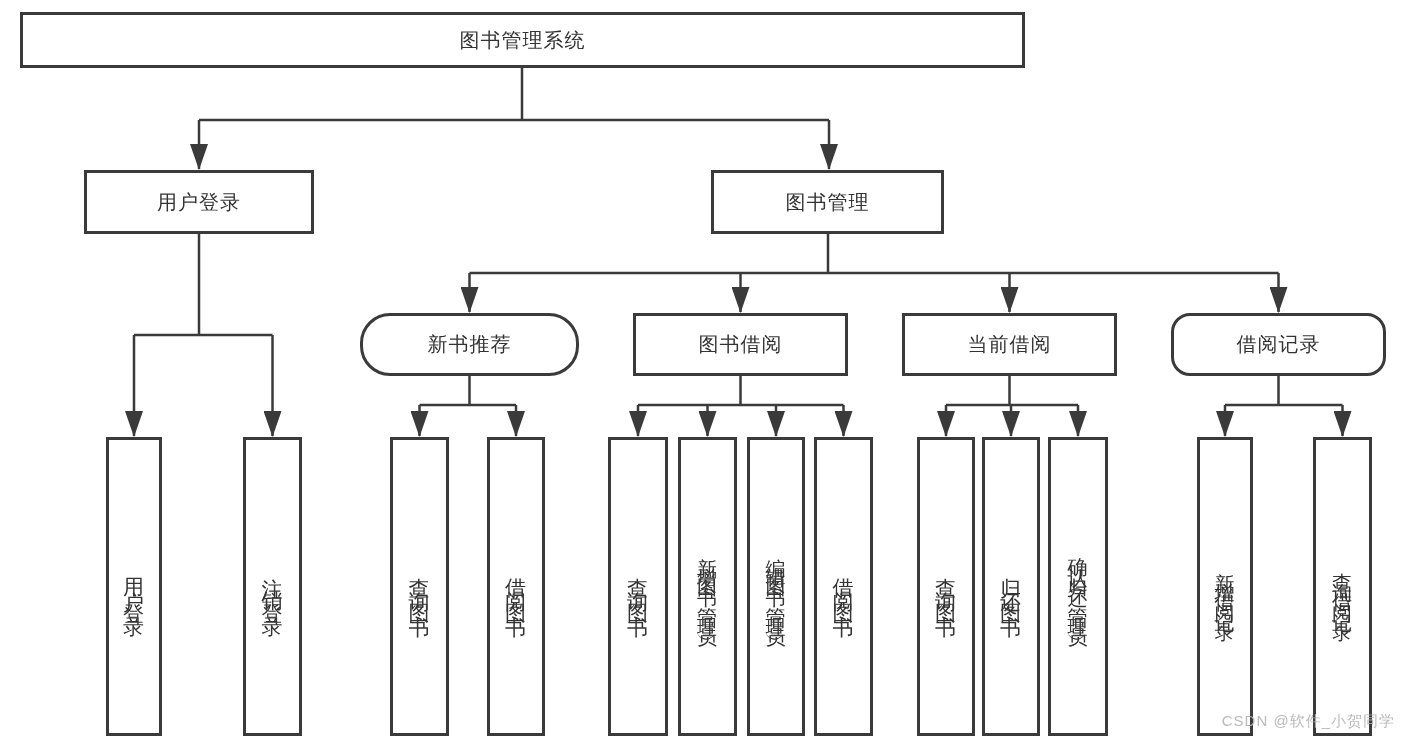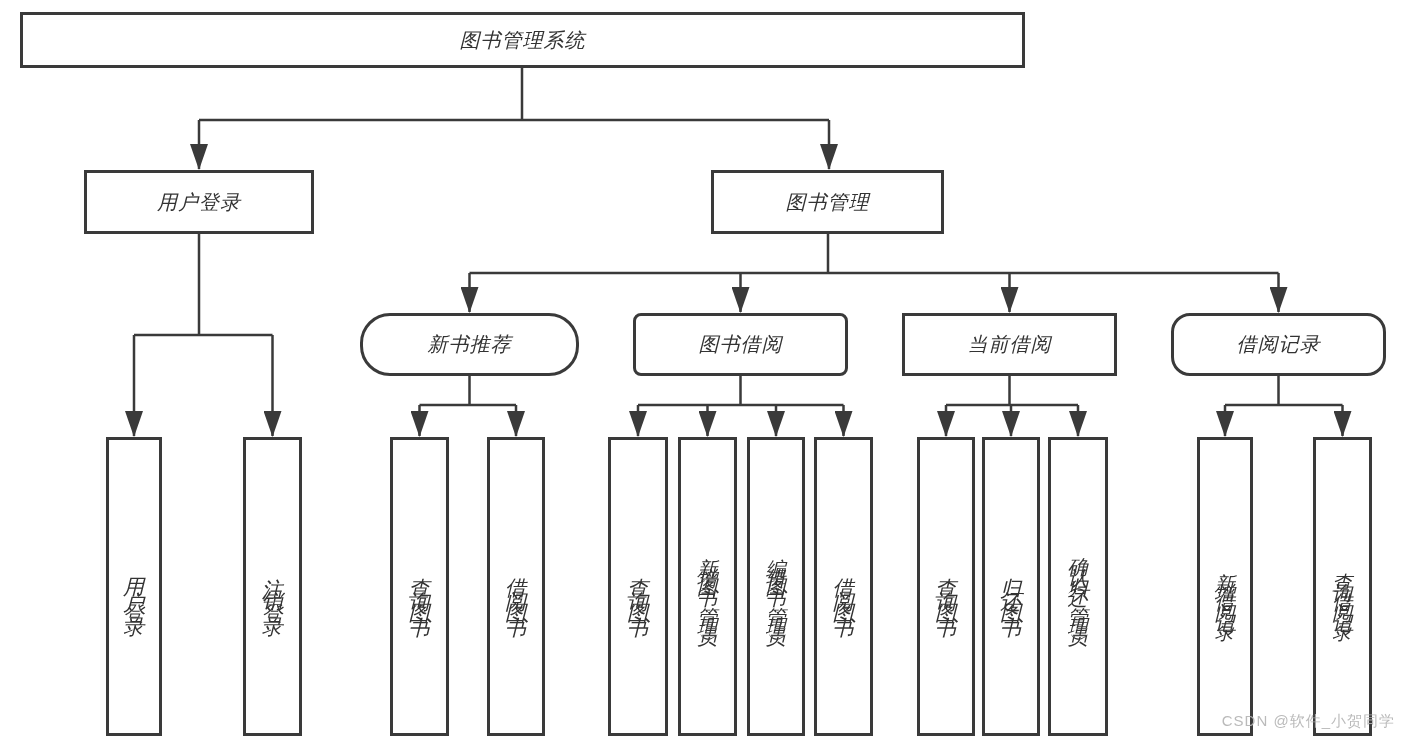--- a/index.html
+++ b/index.html
@@ -26,21 +26,20 @@
   }
   .node {
     position: absolute;
     background: var(--bg);
     border: 3px solid var(--line);
     display: flex;
     align-items: center;
     justify-content: center;
     color: var(--text);
     z-index: 1;
-    font-style: italic;
   }
   .hnode {
     font-size: 20px;
     letter-spacing: 1px;
     white-space: nowrap;
   }
   .vnode span {
     writing-mode: vertical-rl;
     text-orientation: mixed;
     line-height: 1;
@@ -111,21 +110,21 @@
       <path d="M1342.5 405 V436" marker-end="url(#arrowhead)"></path>
     </g>
   </svg>
 
   <div class="node hnode" style="left:20px; top:12px; width:1005px; height:56px;">图书管理系统</div>
 
   <div class="node hnode" style="left:84px; top:170px; width:230px; height:64px;">用户登录</div>
   <div class="node hnode" style="left:711px; top:170px; width:233px; height:64px;text-align:right;">图书管理</div>
 
   <div class="node hnode" style="left:360px; top:313px; width:219px; height:63px;border-radius:30px;">新书推荐</div>
-  <div class="node hnode" style="left:633px; top:313px; width:215px; height:63px;border-radius:8px;">图书借阅</div>
+  <div class="node hnode" style="left:633px; top:313px; width:215px; height:63px;">图书借阅</div>
   <div class="node hnode" style="left:902px; top:313px; width:215px; height:63px;text-align:right;">当前借阅</div>
   <div class="node hnode" style="left:1171px; top:313px; width:215px; height:63px;border-radius:19px;">借阅记录</div>
 
   <div class="node vnode short" style="left:106px; top:437px; width:56px; height:299px;">
     <span>用户登录</span>
   </div>
   <div class="node vnode short" style="left:243px; top:437px; width:59px; height:299px;">
     <span>注销登录</span>
   </div>
 

